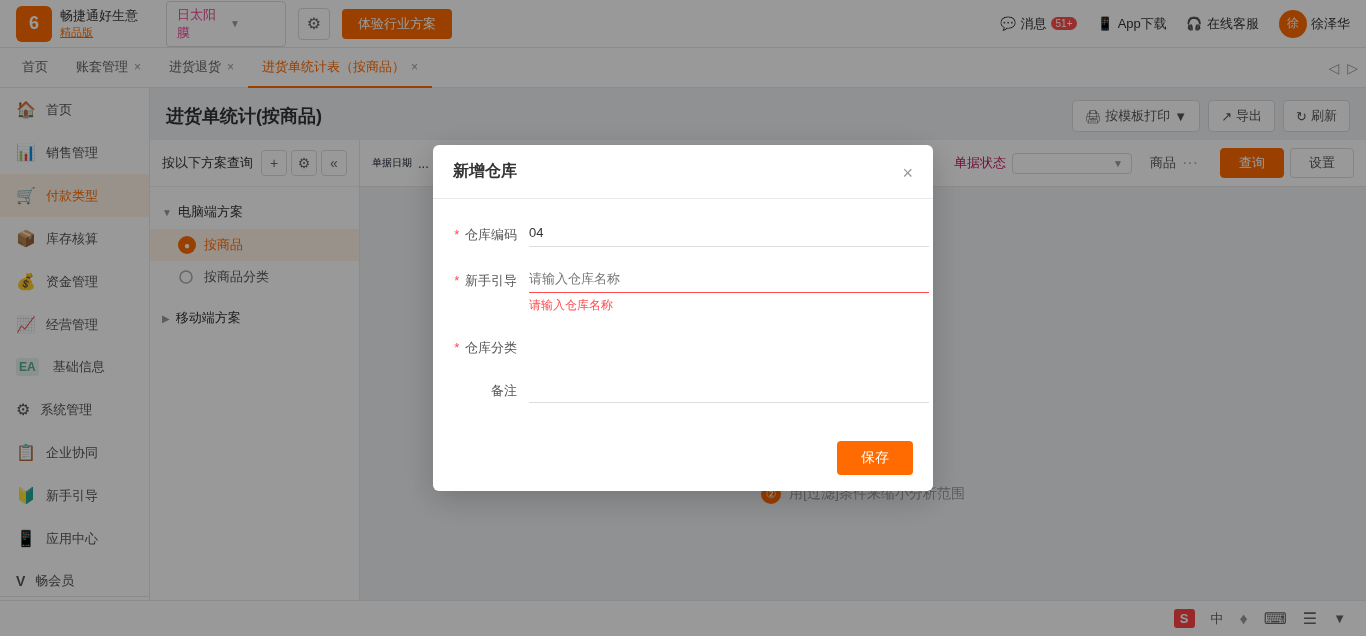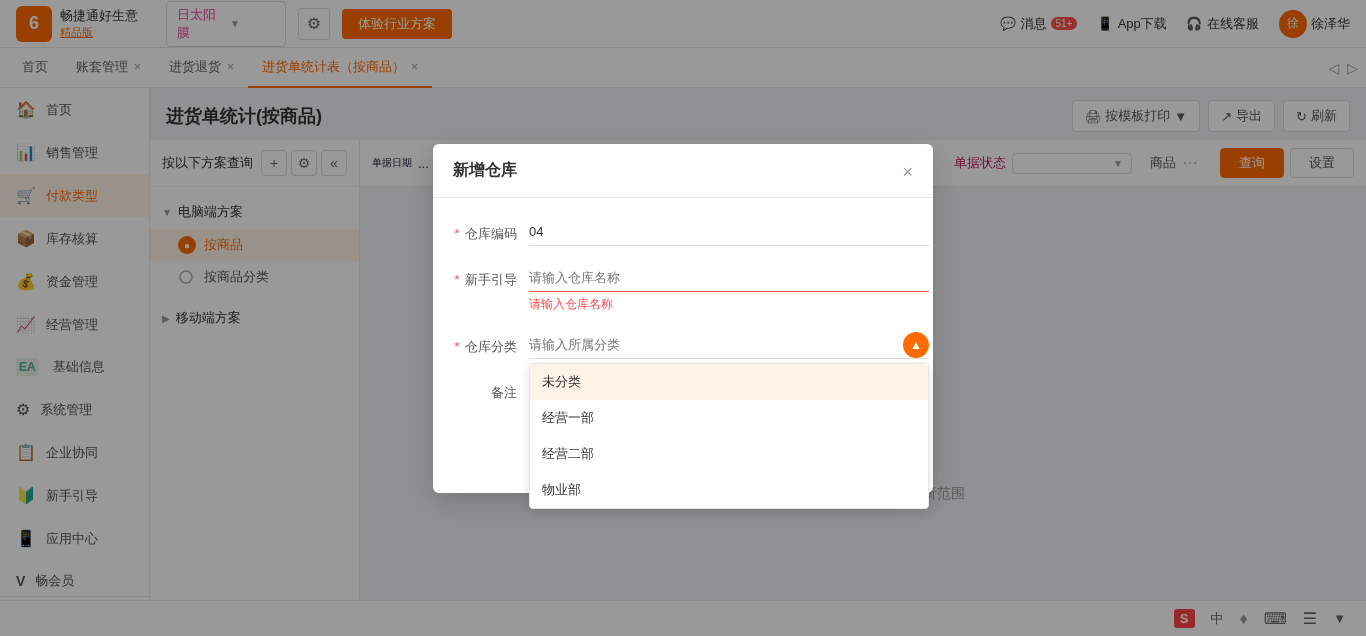--- a/index.html
+++ b/index.html
@@ -635,33 +635,20 @@
           <input type="text" class="form-input error-border" placeholder="请输入仓库名称" value="" style="">
           <div class="error-msg">请输入仓库名称</div>
         </div>
       </div>
 
       <div class="form-row" style="position:relative;">
         <div class="form-label">
           <span class="required">*</span>
           <span>仓库分类</span>
         </div>
-        <div class="form-control dropdown-wrapper">
-          <input type="text" class="dropdown-input" placeholder="请输入所属分类" value="" style="">
-          <div class="dropdown-arrow">
-            <span>▲</span>
-          </div>
-          
-          <div class="dropdown-menu">
-            <div class="dropdown-option selected">未分类</div>
-            <div class="dropdown-option">经营一部</div>
-            <div class="dropdown-option">经营二部</div>
-            <div class="dropdown-option">物业部</div>
-          </div>
-        </div>
       </div>
 
       <div class="form-row">
         <div class="form-label">
           <span>备注</span>
         </div>
         <div class="form-control">
           <input type="text" class="form-input" placeholder="" style="">
         </div>
       </div>

